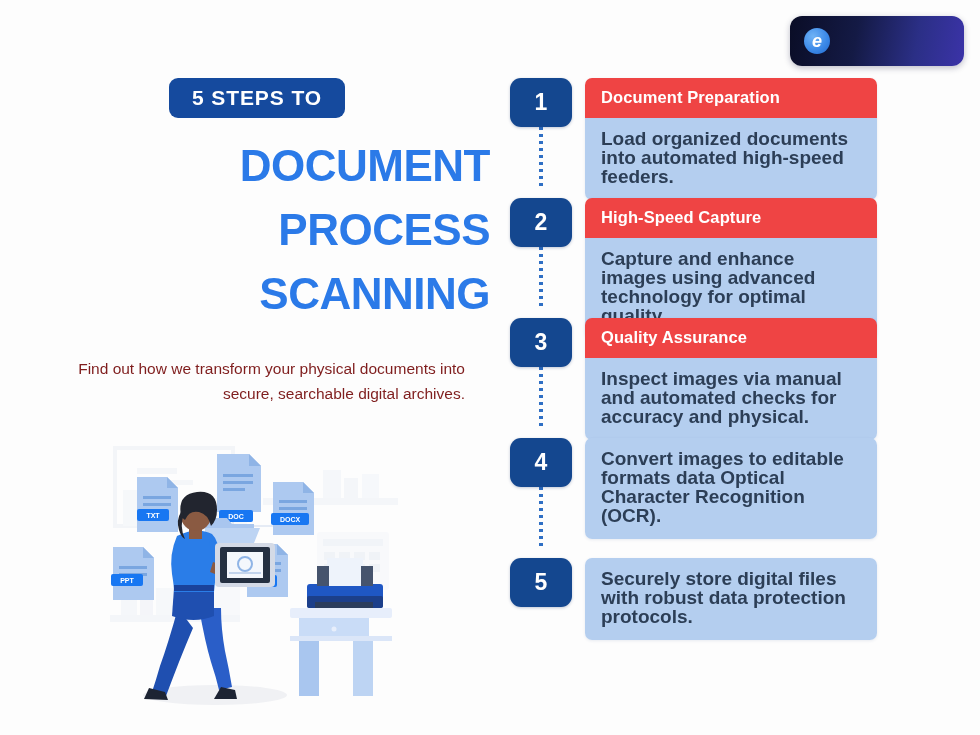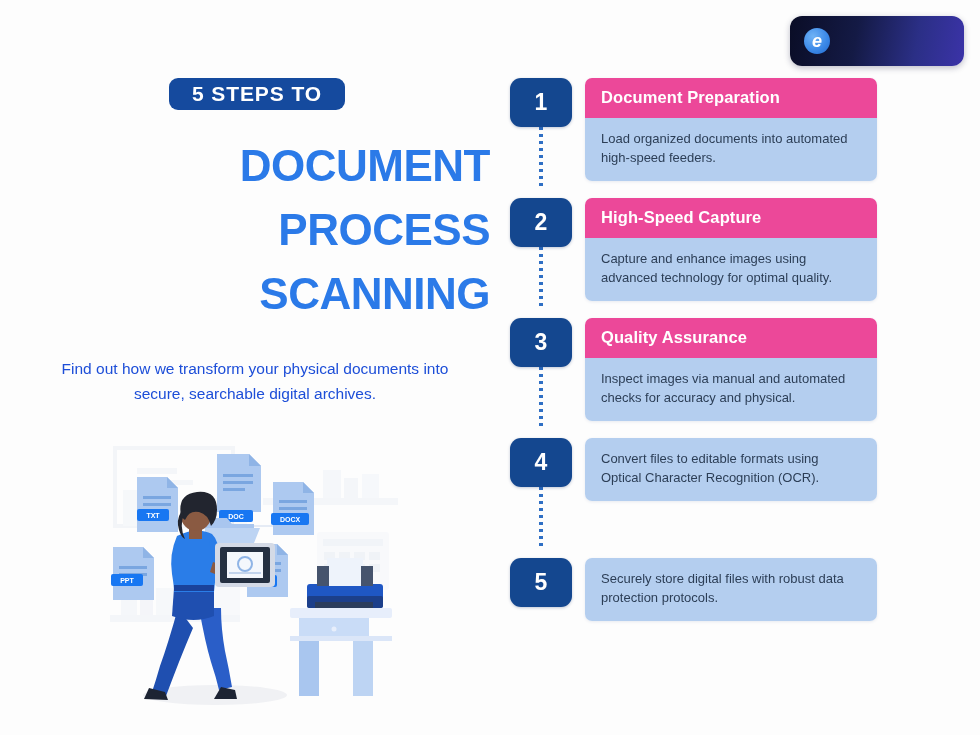--- a/index.html
+++ b/index.html
@@ -31,41 +31,41 @@
   }
   #logo-wordmark { font-size: 22px; font-weight: 700; letter-spacing: -0.3px; white-space: nowrap; }
   #logo-records { color: #ffffff; }
   #logo-usa { color: #9fb4f2; }
 
   
   #left-col { position: absolute; left: 0px; top: 0px; width: 490px; height: 735px; }
 
   #eyebrow-badge {
     position: absolute; left: 169px; top: 78px;
-    width: 176px; height: 32px;
+    width: 176px; height: 40px;
     background: #154a9e; border-radius: 9px;
     display: flex; align-items: center; justify-content: center;
   }
   #eyebrow-text {
     color: #ffffff; font-size: 21px; font-weight: 700; letter-spacing: 0.9px;
   }
 
   #main-title {
     position: absolute; left: 20px; top: 134px; width: 470px;
     text-align: right;
     color: #2b7ae8;
     font-size: 44px; font-weight: 700; line-height: 64px;
     letter-spacing: -0.5px;
   }
   #main-title .tl { display: block; }
 
   #subtitle {
     position: absolute; left: 45px; top: 356px; width: 420px;
-    text-align: center;
-    color: #1d4ed8; font-size: 15.5px; line-height: 25px;
+    text-align: right;
+    color: #7f1d1d; font-size: 15.5px; line-height: 25px;
   }
 
   
   #illustration { position: absolute; left: 95px; top: 440px; width: 305px; height: 275px; }
   #illu-svg { display: block; width: 305px; height: 275px; }
 
   
   #steps-col { position: absolute; left: 495px; top: 66px; width: 485px; height: 620px; }
   .step-row { position: absolute; left: 0; width: 485px; }
   .num-badge {
@@ -85,29 +85,29 @@
     z-index: 1;
   }
   .card {
     position: absolute; left: 90px; top: 12px;
     width: 292px;
     border-radius: 7px;
     overflow: hidden;
     box-shadow: 0 1px 3px rgba(40,70,130,.10);
   }
   .card-header {
-    background: #ec4899;
+    background: #ef4444;
     padding: 10px 16px 11px 16px;
   }
   .card-title { color: #ffffff; font-size: 16.5px; font-weight: 700; letter-spacing: 0.1px; }
   .card-body {
     background: #b4ceef;
     padding: 11px 16px 14px 16px;
   }
-  .card-desc { color: #2c3e56; font-size: 13px; line-height: 19px; }
+  .card-desc { color: #2c3e56; font-size: 19px; line-height: 19px; font-weight: bold; }
 </style>
 </head>
 <body>
 
 <div id="page">
 
   <div id="logo-badge">
     <div id="logo-e">e</div>
   </div>
 
@@ -343,21 +343,21 @@
       </div>
     </div>
 
     <div class="step-row" style="top:360px;">
       <div class="dotted-link"></div>
       <div class="num-badge">
         <span class="num-text">4</span>
       </div>
       <div class="card">
         <div class="card-body">
-          <div class="card-desc">Convert files to editable formats using Optical Character Recognition (OCR).</div>
+          <div class="card-desc">Convert images to editable formats data Optical Character Recognition (OCR).</div>
         </div>
       </div>
     </div>
 
     <div class="step-row" style="top:480px;">
       <div class="num-badge">
         <span class="num-text">5</span>
       </div>
       <div class="card">
         <div class="card-body">

